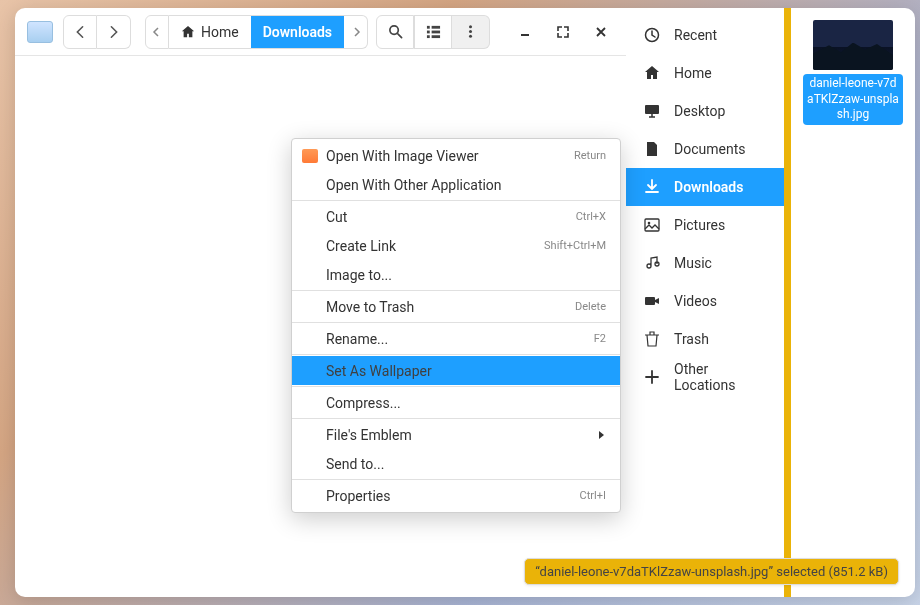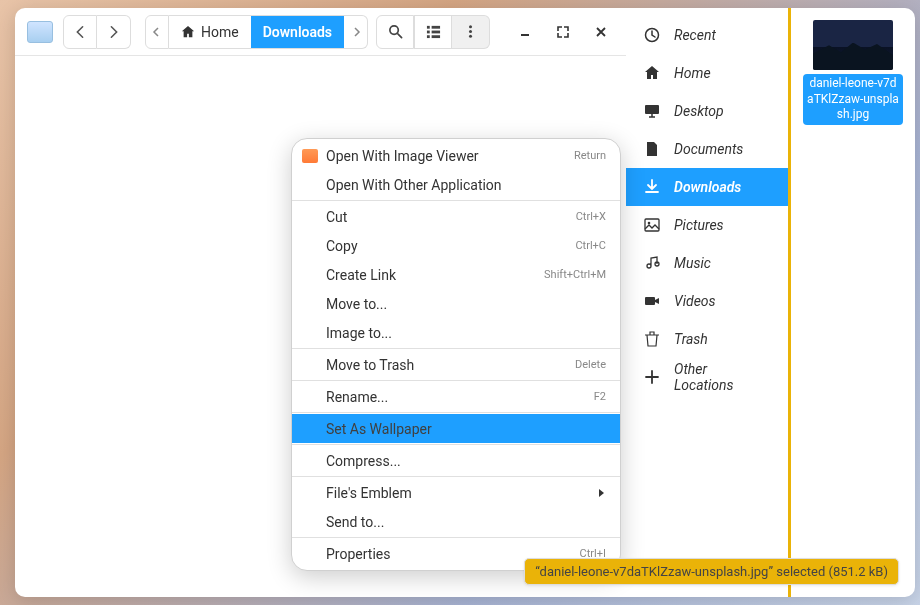--- a/index.html
+++ b/index.html
@@ -20,30 +20,30 @@
 .spacer { flex: 1; }
 .tb-btn { width: 38px; height: 34px; border: 1px solid #ddd; background: #fff; border-radius: 6px; display: flex; align-items: center; justify-content: center; color: #444; }
 .tb-btn.hamburger { background: #f0f0f0; }
 .tb-group { display: flex; gap: 0; margin-right: 6px; }
 .tb-group .tb-btn { border-radius: 0; }
 .tb-group .tb-btn:first-child { border-radius: 6px 0 0 6px; }
 .tb-group .tb-btn:last-child { border-radius: 0 6px 6px 0; border-left: none; }
 .win-controls { display: flex; gap: 4px; margin-left: 8px; }
 .win-btn { width: 34px; height: 34px; display: flex; align-items: center; justify-content: center; color: #333; border-radius: 4px; }
 .body { flex: 1; display: flex; overflow: hidden; }
-.sidebar { width: 196px; border-right: 3px solid #eab308; padding: 8px 0; overflow-y: auto; font-style: italic; }
+.sidebar { width: 196px; border-right: 7px solid #eab308; padding: 8px 0; overflow-y: auto; }
 .side-item { height: 38px; display: flex; align-items: center; padding: 0 18px; gap: 14px; font-size: 14px; color: #333; }
 .side-item.active { background: #1e9fff; color: #fff; font-weight: 600; }
 .side-item svg { flex-shrink: 0; }
 .content { flex: 1; position: relative; padding: 12px; }
 .file-item { width: 100px; text-align: center; }
 .thumb { width: 80px; height: 50px; margin: 0 auto 4px; background: linear-gradient(to bottom, #1a2544 0%, #1a2544 55%, #0a1225 55%, #152035 100%); border-radius: 2px; position: relative; overflow: hidden; }
 .thumb::after { content: ""; position: absolute; bottom: 0; left: 0; right: 0; height: 55%; background: #0a1420; clip-path: polygon(0 100%, 0 40%, 20% 10%, 35% 35%, 50% 0%, 65% 25%, 80% 5%, 100% 45%, 100% 100%); }
 .file-label { background: #1e9fff; color: #fff; font-size: 12px; padding: 2px 4px; border-radius: 4px; line-height: 1.3; word-break: break-all; display: inline-block; }
-.context-menu { position: absolute; top: 130px; left: 276px; width: 330px; background: #fff; border: 1px solid #d0d0d0; border-radius: 16px; box-shadow: 0 6px 24px rgba(0,0,0,0.2); font-size: 14px; padding: 2px 0; }
+.context-menu { position: absolute; top: 130px; left: 276px; width: 330px; background: #fff; border: 1px solid #d0d0d0; border-radius: 4px; box-shadow: 0 6px 24px rgba(0,0,0,0.2); font-size: 14px; padding: 2px 0; }
 .menu-item { height: 29px; display: flex; align-items: center; padding: 0 14px 0 34px; color: #333; position: relative; }
 .menu-item.with-icon { padding-left: 10px; }
 .menu-item.with-icon .mi-icon { width: 16px; height: 14px; background: linear-gradient(#ff9a56, #ff7a36); border-radius: 2px; margin-right: 8px; }
 .menu-item.highlighted { background: #1e9fff; color: #404040; }
 .menu-item .accel { margin-left: auto; color: #888; font-size: 11px; }
 .menu-sep { height: 1px; background: #e0e0e0; margin: 1px 0; }
 .submenu-arrow { margin-left: auto; }
 .statusbar { position: absolute; bottom: 12px; right: 16px; background: #eab308; border: 1px solid #ddd; border-radius: 5px; padding: 5px 10px; font-size: 13px; color: #444; box-shadow: 0 1px 3px rgba(0,0,0,0.08); }
 </style>
 </head>
@@ -220,29 +220,22 @@
     </div>
     <div class="menu-item">
       <span>Open With Other Application</span>
     </div>
     <div class="menu-sep"></div>
     <div class="menu-item">
       <span>Cut</span>
       <span class="accel">Ctrl+X</span>
     </div>
     <div class="menu-item">
-      <span>Copy</span>
-      <span class="accel">Ctrl+C</span>
-    </div>
-    <div class="menu-item">
       <span>Create Link</span>
       <span class="accel">Shift+Ctrl+M</span>
-    </div>
-    <div class="menu-item">
-      <span>Move to...</span>
     </div>
     <div class="menu-item">
       <span>Image to...</span>
     </div>
     <div class="menu-sep"></div>
     <div class="menu-item">
       <span>Move to Trash</span>
       <span class="accel">Delete</span>
     </div>
     <div class="menu-sep"></div>

